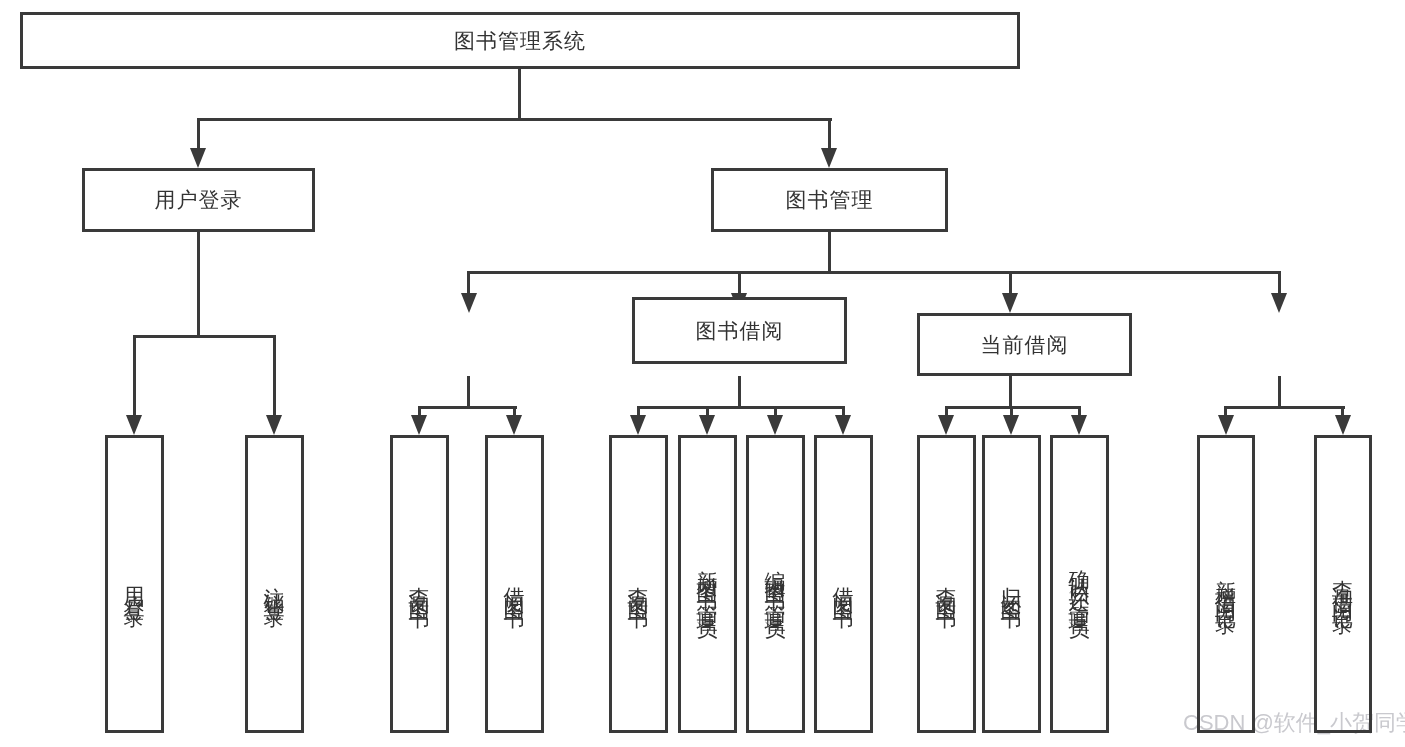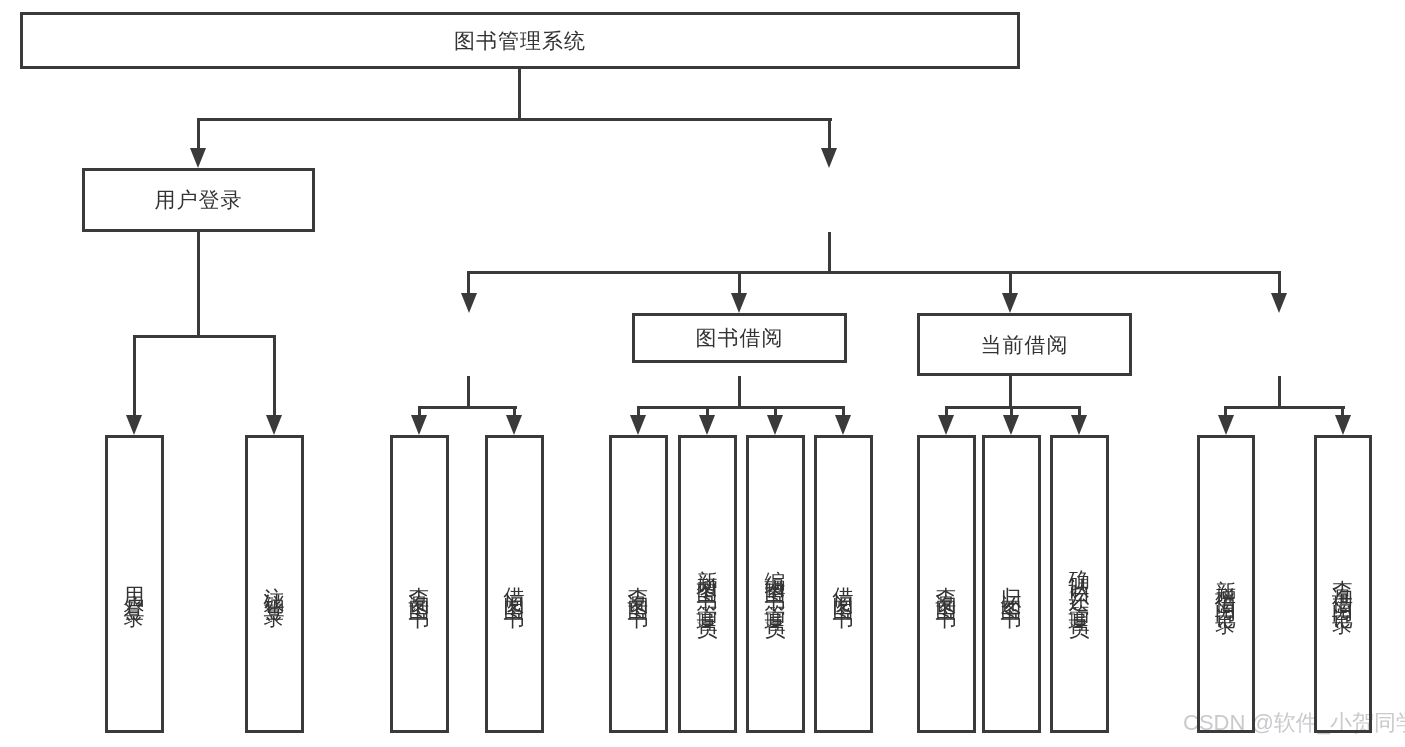--- a/index.html
+++ b/index.html
@@ -41,40 +41,41 @@
   <div class="box" style="left:20px;top:12px;width:1000px;height:57px">图书管理系统</div>
 
   <div class="vl" style="left:518px;top:69px;height:51px"></div>
   <div class="hl" style="left:197px;top:118px;width:635px"></div>
   <div class="vl" style="left:197px;top:118px;height:33px"></div>
   <div class="ah" style="left:190px;top:148px"></div>
   <div class="vl" style="left:828px;top:118px;height:33px"></div>
   <div class="ah" style="left:821px;top:148px"></div>
 
   <div class="box" style="left:82px;top:168px;width:233px;height:64px">用户登录</div>
+  <div class="box" style="left:711px;top:168px;width:237px;height:64px">图书管理</div>
 
   <div class="vl" style="left:197px;top:232px;height:105px"></div>
   <div class="hl" style="left:133px;top:335px;width:143px"></div>
   <div class="vl" style="left:133px;top:335px;height:82px"></div>
   <div class="ah" style="left:126px;top:415px"></div>
   <div class="vl" style="left:273px;top:335px;height:82px"></div>
   <div class="ah" style="left:266px;top:415px"></div>
 
   <div class="vl" style="left:828px;top:232px;height:41px"></div>
   <div class="hl" style="left:467px;top:271px;width:814px"></div>
   <div class="vl" style="left:467px;top:271px;height:25px"></div>
   <div class="ah" style="left:461px;top:293px"></div>
   <div class="vl" style="left:738px;top:271px;height:25px"></div>
   <div class="ah" style="left:731px;top:293px"></div>
   <div class="vl" style="left:1009px;top:271px;height:25px"></div>
   <div class="ah" style="left:1002px;top:293px"></div>
   <div class="vl" style="left:1278px;top:271px;height:25px"></div>
   <div class="ah" style="left:1271px;top:293px"></div>
 
-  <div class="box" style="left:632px;top:313px;width:215px;height:50px">图书借阅</div>
+  <div class="box" style="left:632px;top:297px;width:215px;height:67px">图书借阅</div>
   <div class="box" style="left:917px;top:313px;width:215px;height:63px">当前借阅</div>
 
   <div class="vl" style="left:467px;top:376px;height:32px"></div>
   <div class="hl" style="left:418px;top:406px;width:99px"></div>
   <div class="vl" style="left:418px;top:406px;height:12px"></div>
   <div class="ah" style="left:411px;top:415px"></div>
   <div class="vl" style="left:513px;top:406px;height:12px"></div>
   <div class="ah" style="left:506px;top:415px"></div>
 
   <div class="vl" style="left:738px;top:376px;height:32px"></div>

